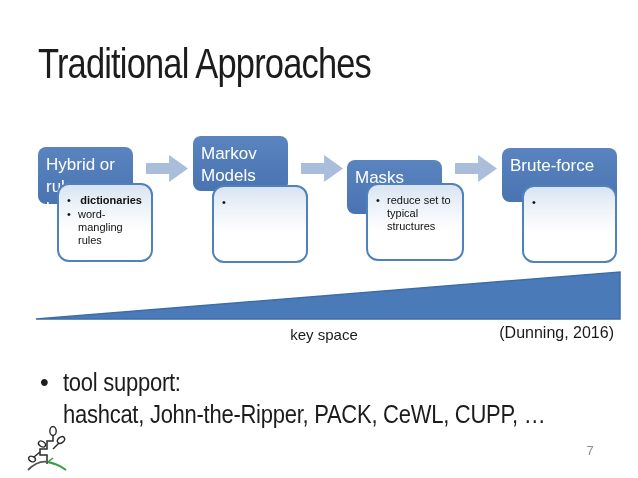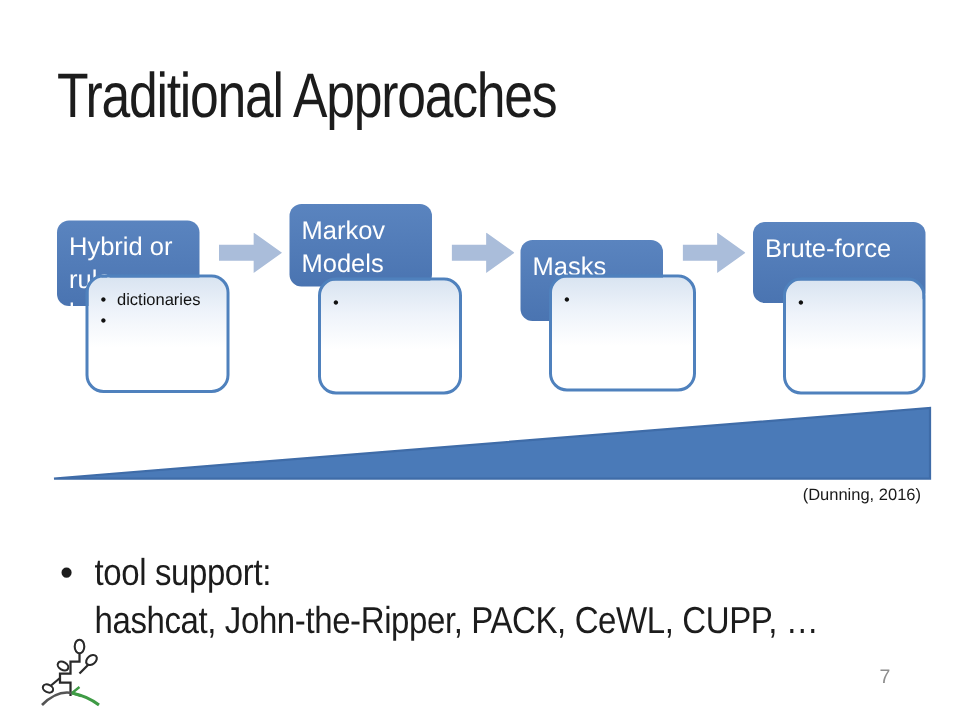--- a/index.html
+++ b/index.html
@@ -34,35 +34,35 @@
     background:linear-gradient(180deg,#d9e4f1 0%,#eef3fa 30%,#ffffff 62%);
     border:2px solid #4f81bd;border-radius:12px;
     box-sizing:border-box;
     padding:9px 8px 6px 8px;
     z-index:2;
     font-size:11px;line-height:1.18;color:#111111;
   }
   .bi{display:flex;margin-bottom:1px;}
   .bi .dot{width:6px;flex:0 0 6px;margin-right:5px;font-size:11px;}
   .bi .txt{width:64px;}
-  .bi .bold{font-weight:normal;}
+  .bi .bold{font-weight:bold;text-align:right;}
   
   .flow-arrow{
     position:absolute;top:155px;width:42px;height:27px;
     background:#aabdda;
     clip-path:polygon(0% 30%,55% 30%,55% 0%,100% 50%,55% 100%,55% 70%,0% 70%);
   }
   .wedge{position:absolute;left:34px;top:270px;}
   .keyspace-label{
     position:absolute;left:244px;top:326px;width:160px;
     text-align:center;font-size:15px;color:#1a1a1a;
   }
   .citation{
     position:absolute;left:498px;top:324px;width:116px;
-    text-align:right;font-size:11px;color:#1a1a1a;
+    text-align:right;font-size:16px;color:#1a1a1a;
   }
   .tools{position:absolute;left:38px;top:366px;}
   .tools .dot{
     position:absolute;left:2px;top:0;
     font-size:25px;line-height:32px;color:#1c1c1c;
   }
   .tools .lines{
     margin-left:25px;font-size:25px;line-height:32px;
     letter-spacing:-0.3px;color:#1c1c1c;white-space:nowrap;
     transform:scaleX(0.88);transform-origin:left top;
@@ -85,20 +85,21 @@
     <div class="step-header" style="left:38px">
       <span>Hybrid or rule-based</span>
     </div>
     <div class="step-body" style="left:57px;height:79px">
       <div class="bi">
         <span class="dot">•</span>
         <span class="txt bold">dictionaries</span>
       </div>
       <div class="bi">
         <span class="dot">•</span>
+        <span class="txt">word-mangling rules</span>
       </div>
     </div>
 
     <div class="flow-arrow" style="left:146px"></div>
 
     <div class="step-header" style="left:193px;top:136px;height:55px">
       <span>Markov Models</span>
     </div>
     <div class="step-body" style="left:212px;top:185px">
       <div class="bi">
@@ -107,39 +108,41 @@
     </div>
 
     <div class="flow-arrow" style="left:301px"></div>
 
     <div class="step-header" style="left:347px;top:160px;height:54px">
       <span>Masks</span>
     </div>
     <div class="step-body" style="left:366px;width:98px">
       <div class="bi">
         <span class="dot">•</span>
+        <span class="txt">reduce set to typical structures</span>
       </div>
     </div>
 
     <div class="flow-arrow" style="left:455px"></div>
 
     <div class="step-header" style="left:502px;top:148px;width:115px;height:54px">
       <span>Brute-force</span>
     </div>
     <div class="step-body" style="left:522px;top:185px;width:95px">
       <div class="bi">
         <span class="dot">•</span>
       </div>
     </div>
   </div>
 
   <svg class="wedge" width="588" height="51" viewBox="0 0 588 51">
     <polygon points="2,49 586,2 586,49" fill="#4a7ab8" stroke="#3f6ca8" stroke-width="1.5"></polygon>
   </svg>
 
+  <div class="keyspace-label">key space</div>
   <div class="citation">(Dunning, 2016)</div>
 
   <div class="tools">
     <span class="dot">•</span>
     <div class="lines">
       <div>tool support:</div>
       <div>hashcat, John-the-Ripper, PACK, CeWL, CUPP, …</div>
     </div>
   </div>
 

